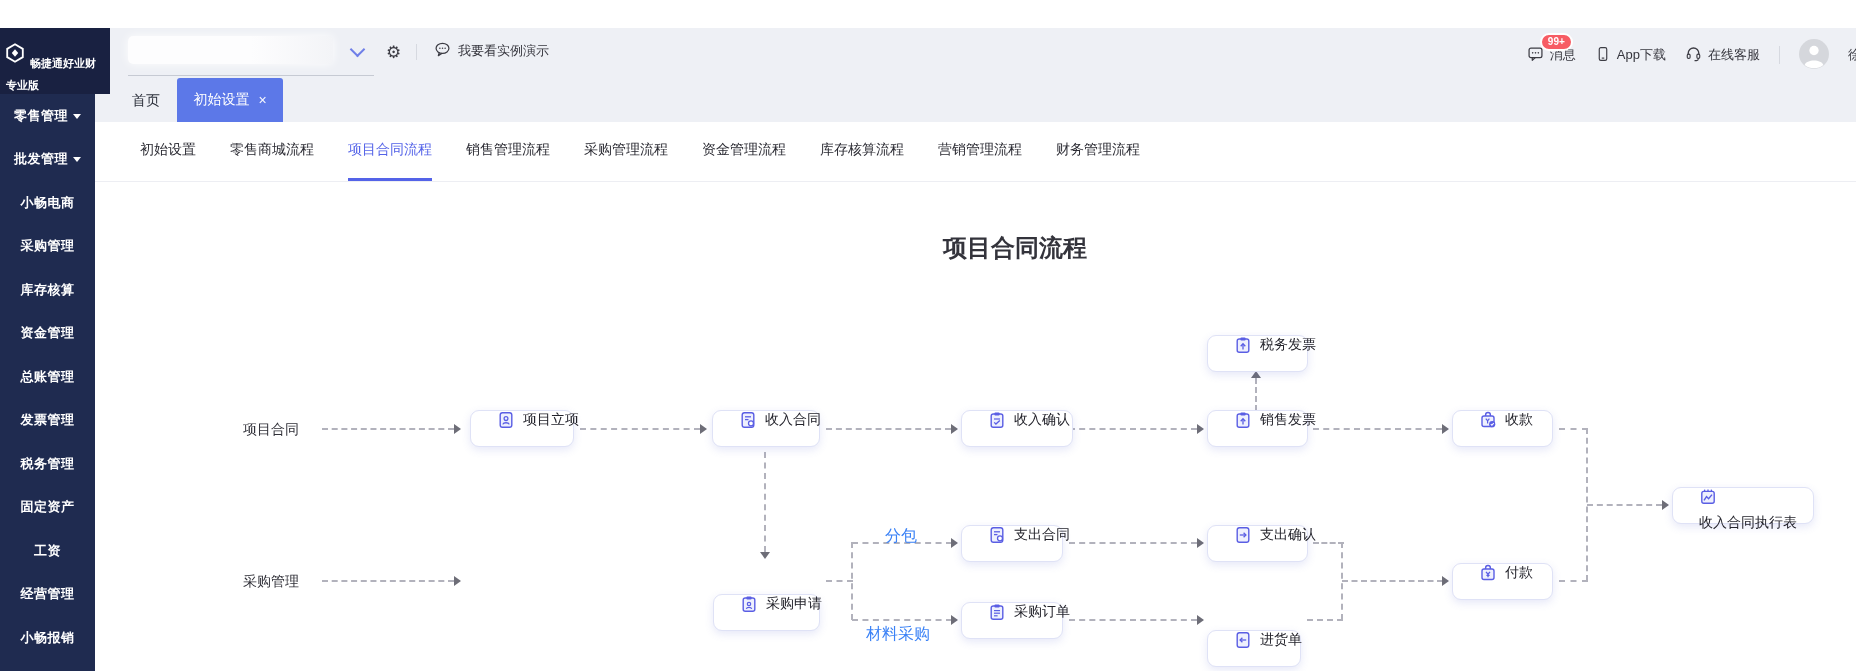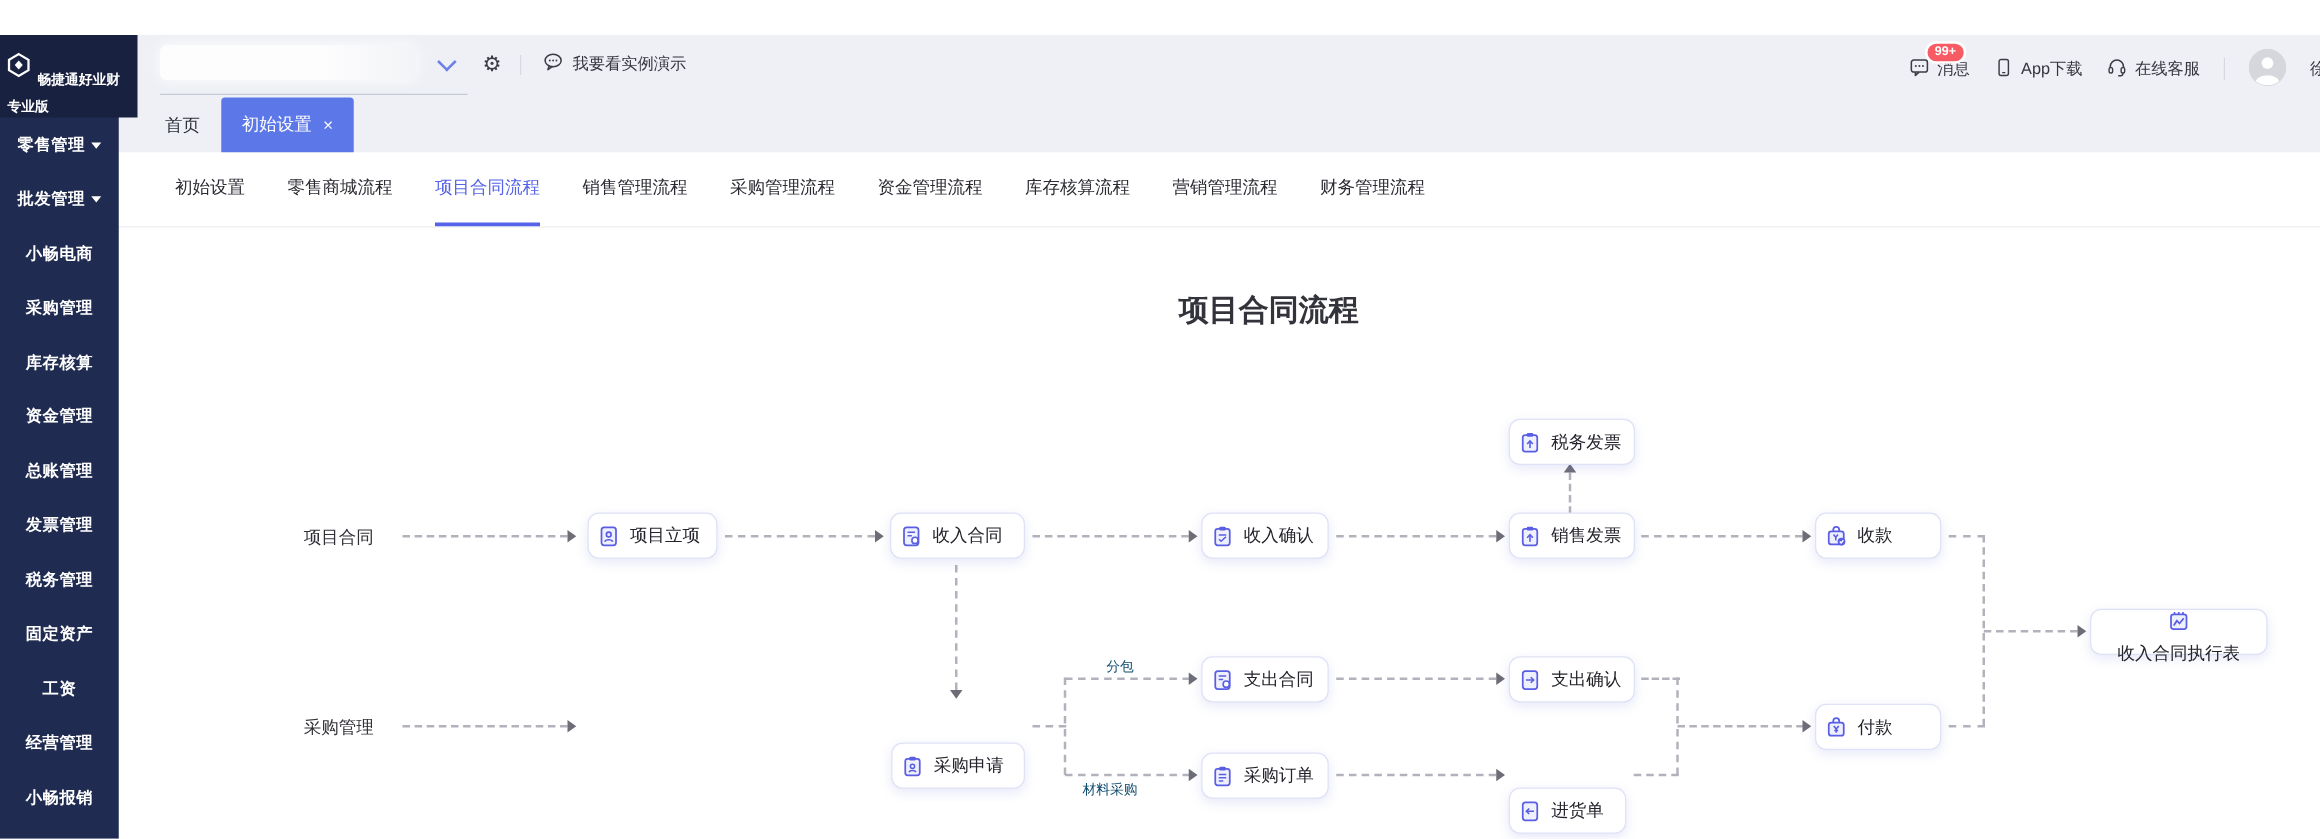--- a/index.html
+++ b/index.html
@@ -58,25 +58,25 @@
        gap:6px;font-size:13px;color:#3b3b43;}
   .subnav-right .lnk{cursor:pointer;}
   .sdiv{color:#b9bcc4;margin:0 2px;}
 
   
   .flow{position:absolute;left:0;top:0;width:1856px;height:671px;z-index:4;pointer-events:none;}
   .flow *{pointer-events:auto;}
   .flow-title{position:absolute;left:1015px;top:232px;transform:translateX(-50%);
        font-size:24px;font-weight:600;color:#33333b;white-space:nowrap;}
   .fnode{position:absolute;height:37px;background:#fff;border:1px solid #dfe2f6;border-radius:9px;
-       box-shadow:0 3px 9px rgba(99,110,212,.16);display:flex;align-items:center;gap:8px;
-       padding:0 7px;box-sizing:border-box;font-size:14px;color:#23232b;white-space:nowrap;cursor:pointer;}
+       box-shadow:0 3px 9px rgba(99,110,212,.16);display:flex;align-items:flex-start;gap:8px;
+       padding:0 26px;box-sizing:border-box;font-size:14px;color:#23232b;white-space:nowrap;cursor:pointer;}
   .fnode svg{flex:0 0 auto;}
   .flane{position:absolute;font-size:14px;color:#303038;white-space:nowrap;}
-  .elabel{position:absolute;font-size:11px;color:#0c4a6e;white-space:nowrap;}
+  .elabel{position:absolute;font-size:16px;color:#3b82f6;white-space:nowrap;}
   .eh{position:absolute;height:0;border-top:2px dashed #b2b2bc;}
   .ev{position:absolute;width:0;border-left:2px dashed #b2b2bc;}
   .ar{position:absolute;width:0;height:0;border-top:5px solid transparent;
       border-bottom:5px solid transparent;border-left:7px solid #6d6d77;}
   .au{position:absolute;width:0;height:0;border-left:5px solid transparent;
       border-right:5px solid transparent;border-bottom:7px solid #6d6d77;}
   .ad{position:absolute;width:0;height:0;border-left:5px solid transparent;
       border-right:5px solid transparent;border-top:7px solid #6d6d77;}
 </style>
 </head>
@@ -266,21 +266,21 @@
     </div>
     <div class="fnode" style="left: 712px; top: 410px; width: 108px;">
       <svg width="18" height="18" viewBox="0 0 18 18">
         <rect x="3.2" y="1.8" width="11.6" height="14.4" rx="2.2" fill="#eef0fd" stroke="#5a5ee4" stroke-width="1.4"></rect>
         <line x1="6" y1="5.8" x2="12" y2="5.8" stroke="#5a5ee4" stroke-width="1.3"></line>
         <line x1="6" y1="8.6" x2="9.5" y2="8.6" stroke="#5a5ee4" stroke-width="1.3"></line>
         <circle cx="12" cy="12.3" r="2.5" fill="#fff" stroke="#5a5ee4" stroke-width="1.3"></circle>
       </svg>
       <span>收入合同</span>
     </div>
-    <div class="fnode" style="left: 961px; top: 410px; width: 102px;">
+    <div class="fnode" style="left: 961px; top: 410px; width: 112px;">
       <svg width="18" height="18" viewBox="0 0 18 18">
         <rect x="3.2" y="3" width="11.6" height="13.2" rx="2" fill="#eef0fd" stroke="#5a5ee4" stroke-width="1.4"></rect>
         <rect x="6.4" y="1.4" width="5.2" height="3" rx="1" fill="#5a5ee4"></rect>
         <line x1="6" y1="8" x2="12" y2="8" stroke="#5a5ee4" stroke-width="1.2"></line>
         <path d="M6.2 11.4 L7.9 13 L11.8 9.4" fill="none" stroke="#5a5ee4" stroke-width="1.3"></path>
       </svg>
       <span>收入确认</span>
     </div>
     <div class="fnode" style="left: 1207px; top: 410px; width: 101px;">
       <svg width="18" height="18" viewBox="0 0 18 18">

